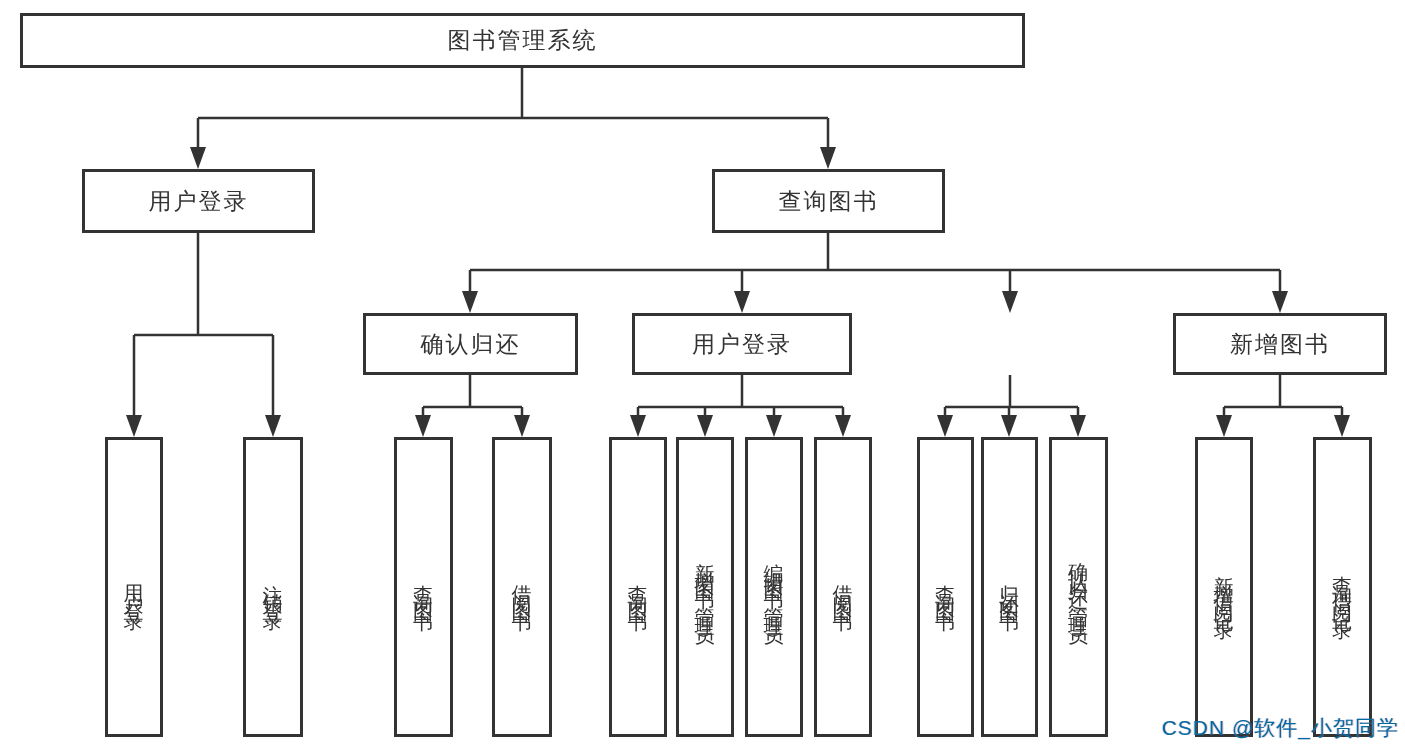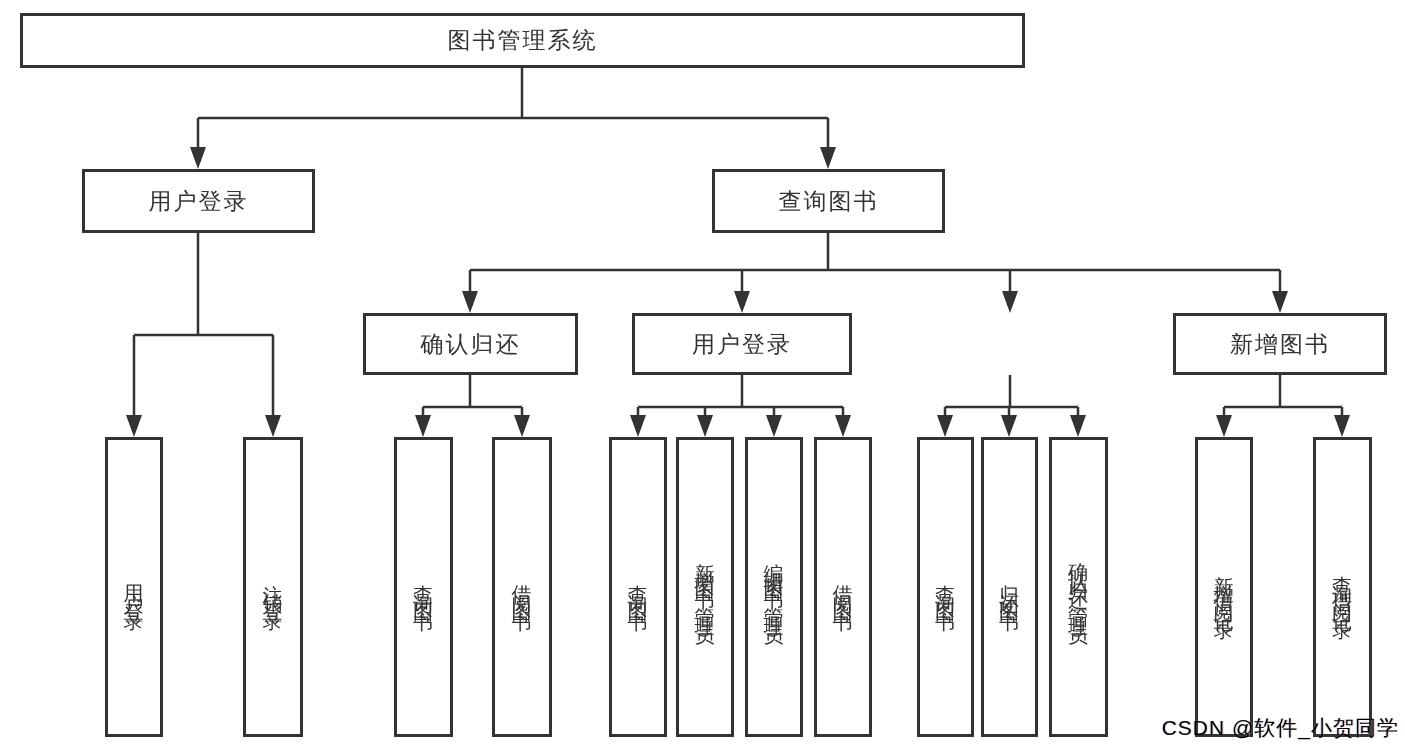--- a/index.html
+++ b/index.html
@@ -14,21 +14,21 @@
     position:absolute;box-sizing:border-box;border:3px solid #333333;background:#ffffff;
     display:flex;align-items:center;justify-content:center;text-align:center;
   }
   .hnode{font-size:23px;letter-spacing:2px;white-space:nowrap;}
   .vtext{
     display:block;writing-mode:vertical-rl;text-orientation:mixed;
     font-size:20px;letter-spacing:9px;line-height:1.1;white-space:nowrap;
   }
   .watermark{
     position:absolute;right:6px;bottom:5px;font-size:21px;letter-spacing:1px;
-    color:#000000;white-space:nowrap;
+    color:#0369a1;white-space:nowrap;
     text-shadow:1px 0 0 rgba(197,92,98,0.30), -1px 0 0 rgba(110,130,200,0.28);
   }
 </style>
 </head>
 <body>
 
 <div id="canvas">
 
   <svg class="connectors" width="1405" height="747" viewBox="0 0 1405 747">
 

